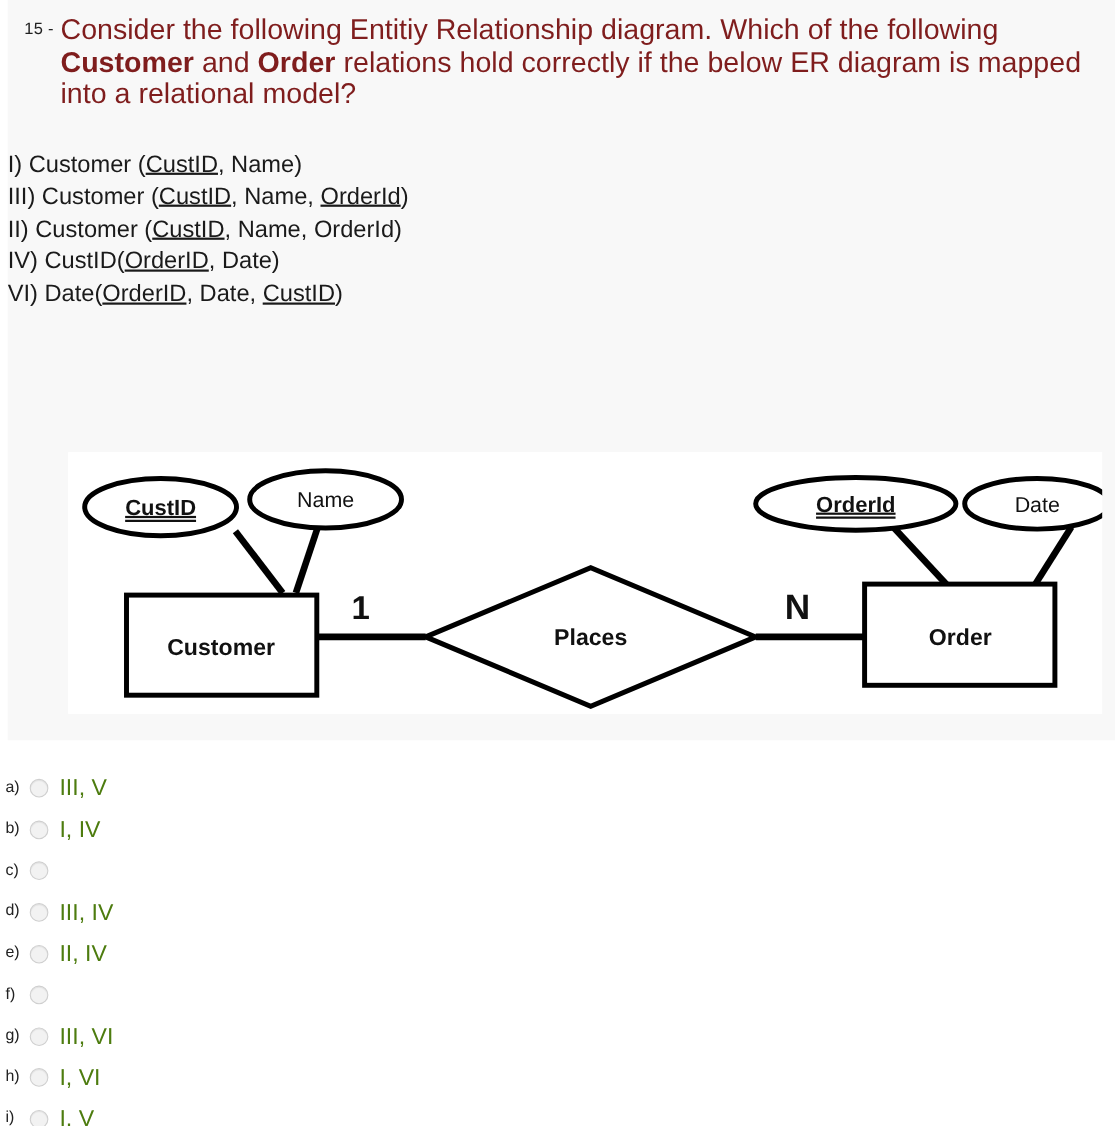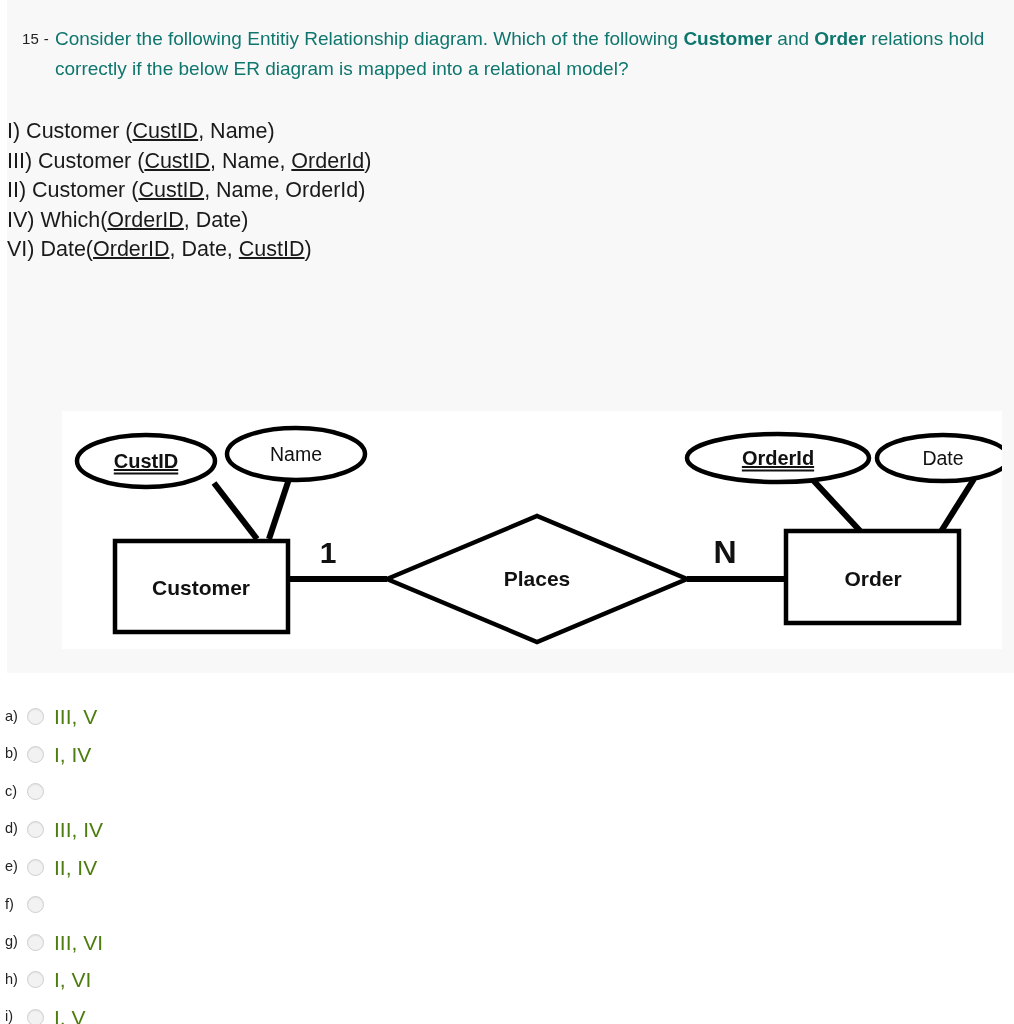--- a/index.html
+++ b/index.html
@@ -29,42 +29,42 @@
     width: 1007px;
     height: 673px;
     background: #f8f8f8;
   }
 
   .qbody {
     position: absolute;
     left: 0;
     top: 0;
     width: 1007px;
-    padding: 24px 10px 0 0;
+    padding: 12px 10px 0 0;
   }
 
   .qrow {
     display: flex;
     align-items: flex-start;
   }
   .qnum {
     flex: 0 0 auto;
     width: 48px;
     text-align: right;
     font-size: 15px;
     line-height: 30px;
     padding-right: 6px;
     color: #222;
     letter-spacing: 0.3px;
   }
   .qtext {
     flex: 1 1 auto;
-    font-size: 19px;
+    font-size: 26px;
     line-height: 29.5px;
-    color: #0f766e;
+    color: #7f1d1d;
     max-width: 935px;
   }
   .qtext b { font-weight: 700; }
 
   .relations {
     margin-top: 34px;
     font-size: 21.5px;
     line-height: 29.5px;
   }
   .rel-line { white-space: pre; }
@@ -129,21 +129,21 @@
     <div class="qbody">
       <div class="qrow">
         <div class="qnum">15 -</div>
         <div class="qtext" id="prompt-host"><span>Consider the following Entitiy Relationship diagram. Which of the following </span><b>Customer</b><span> and </span><b>Order</b><span> relations hold correctly if the below ER diagram is mapped into a relational model?</span></div>
       </div>
 
       <div class="relations" id="relations-host">
           <div class="rel-line"><span>I) Customer (</span><span class="u">CustID</span><span>, Name)</span></div>
           <div class="rel-line"><span>III) Customer (</span><span class="u">CustID</span><span>, Name, </span><span class="u">OrderId</span><span>)</span></div>
           <div class="rel-line"><span>II) Customer (</span><span class="u">CustID</span><span>, Name, OrderId)</span></div>
-          <div class="rel-line"><span>IV) Which(</span><span class="u">OrderID</span><span>, Date)</span></div>
+          <div class="rel-line"><span>IV) CustID(</span><span class="u">OrderID</span><span>, Date)</span></div>
           <div class="rel-line"><span>VI) Date(</span><span class="u">OrderID</span><span>, Date, </span><span class="u">CustID</span><span>)</span></div>
         </div>
     </div>
 
     <div class="diagram-wrap">
       <svg width="940" height="238" viewBox="0 0 940 238" xmlns="http://www.w3.org/2000/svg">
         <rect x="0" y="0" width="940" height="238" fill="#ffffff"></rect>
 
         <line x1="152" y1="72" x2="195" y2="128" stroke="#000" stroke-width="6"></line>
 

